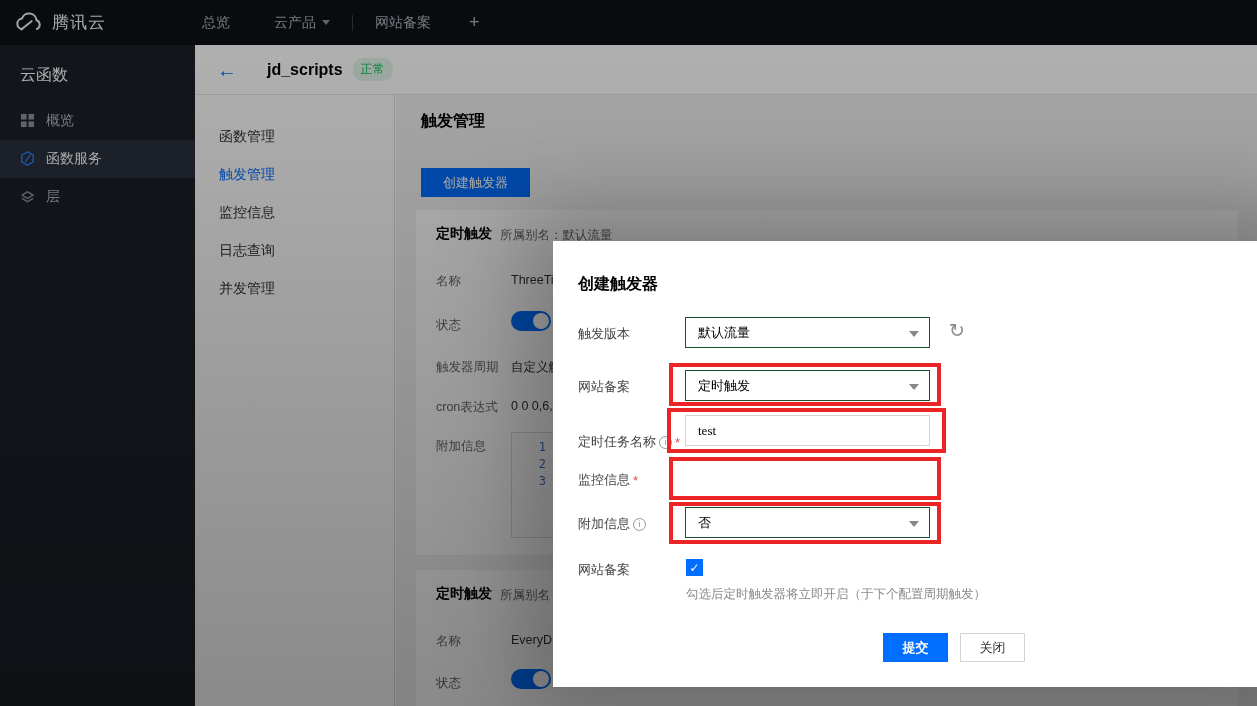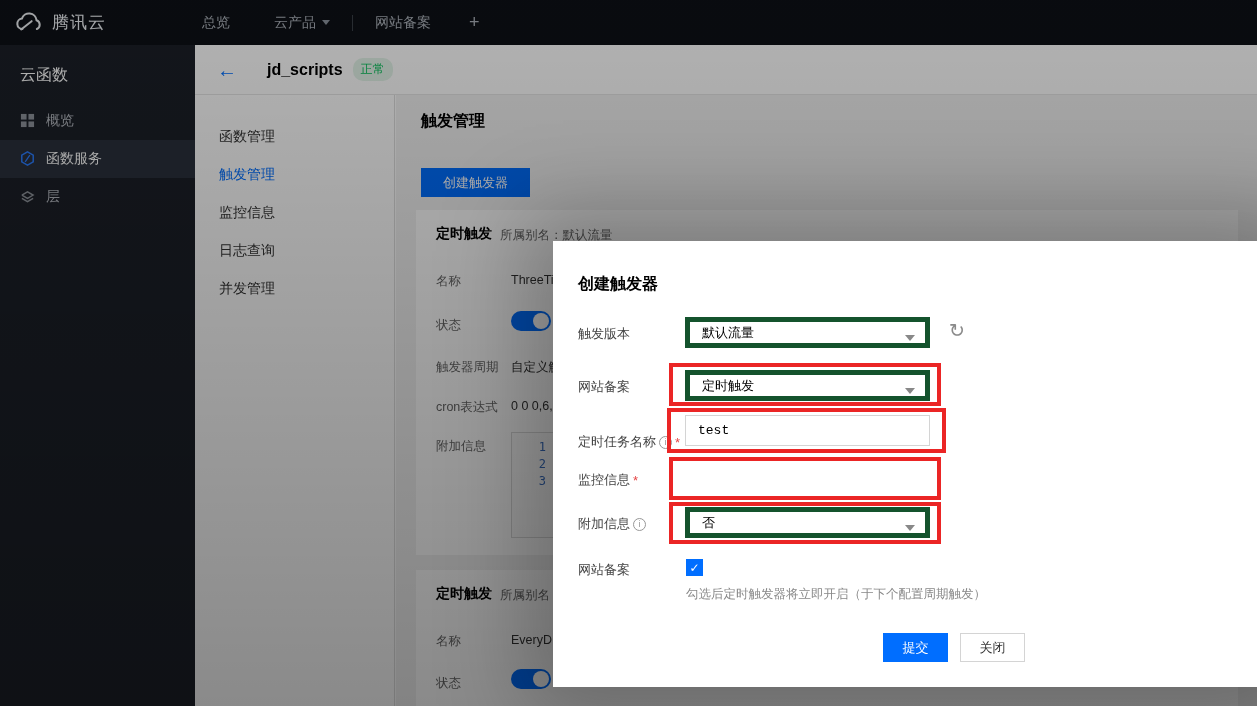--- a/index.html
+++ b/index.html
@@ -63,33 +63,33 @@
   .overlay { position:absolute; inset:0; background:linear-gradient(180deg, rgba(0,0,0,0.30), rgba(0,0,0,0.46)); z-index:40; }
   .modal { position:absolute; left:553px; top:241px; width:720px; height:446px;
     background:#ffffff; z-index:50; box-shadow:0 0 80px 30px rgba(0,0,0,0.25); }
   .modal-title { position:absolute; left:25px; top:33px; font-size:16px; font-weight:bold; color:#000; }
   .m-label { position:absolute; left:25px; font-size:13px; color:#444; display:flex; align-items:center; gap:3px; }
   .req { color:#e54545; font-size:13px; }
   .info-icon { width:13px; height:13px; border:1px solid #979797; border-radius:50%;
     display:inline-flex; align-items:center; justify-content:center; font-size:9px; color:#979797; }
   .info-icon::after { content:"i"; }
   .m-control { position:absolute; left:132px; width:245px; height:31px; background:#fff;
-    border:5px solid #14532d; font-size:13px; color:#000; display:flex; align-items:center;
+    border:1px solid #14532d; font-size:13px; color:#000; display:flex; align-items:center;
     padding:0 26px 0 12px; cursor:pointer; }
   .sel-arrow { position:absolute; right:10px; top:13px; width:0; height:0;
     border-left:5px solid transparent; border-right:5px solid transparent; border-top:6px solid #888; }
   .m-input { position:absolute; left:132px; width:245px; height:31px; border:1px solid #d4d4d4;
-    font-size:13px; color:#000; padding:0 12px; font-family:Liberation Mono, monospace; }
+    font-size:13px; color:#000; padding:0 12px; font-family:Liberation Serif, serif; }
   .refresh-icon { position:absolute; left:396px; top:80px; color:#8a8a8a; font-size:19px; cursor:pointer; line-height:1; }
   .checkbox { position:absolute; left:133px; top:318px; width:17px; height:17px; background:#006eff;
     display:flex; align-items:center; justify-content:center; color:#fff; font-size:12px; cursor:pointer; }
   .checkbox::after { content:"✓"; }
   .helper { position:absolute; left:133px; top:345px; font-size:12.5px; color:#888; }
   .btn-submit { position:absolute; left:330px; top:392px; width:65px; height:29px;
-    background:#006eff; color:#fff; border:none; font-size:13px; cursor:pointer; }
+    background:#006eff; color:#fff; border:none; font-size:13px; cursor:pointer;font-weight:bold; }
   .btn-close { position:absolute; left:407px; top:392px; width:65px; height:29px;
     background:#fff; color:#333; border:1px solid #d4d4d4; font-size:13px; cursor:pointer; }
   .hl-box { position:absolute; border:4px solid #eb2525; z-index:60; pointer-events:none; }
 </style>
 </head>
 <body>
 
 <div class="topbar">
   <div class="brand">
     <span class="app-icon" style="width:30px;height:21px">

